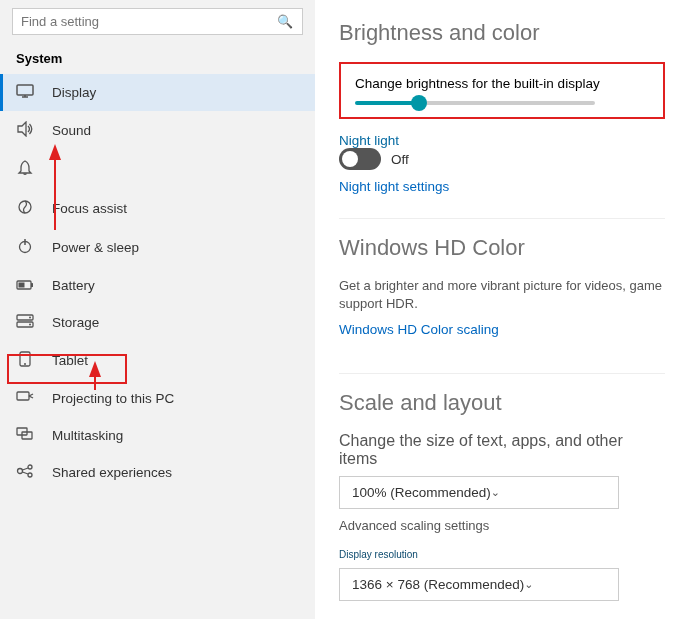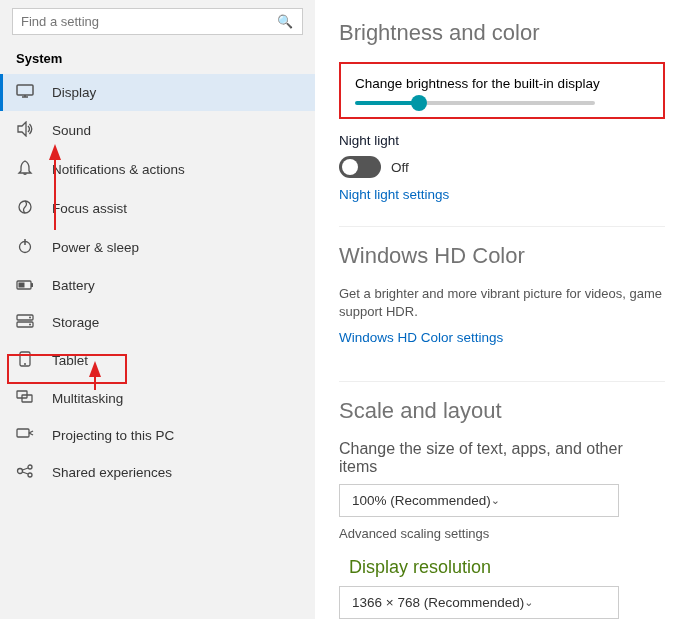--- a/index.html
+++ b/index.html
@@ -131,22 +131,21 @@
       background: #0097a7;
       cursor: pointer;
     }
 
     .night-light-section {
       margin-bottom: 6px;
     }
 
     .night-light-label {
       font-size: 13.5px;
-      color: #0f172a;
-      margin-bottom: 8px;
+      color: #0369a1;
     }
 
     .toggle-row {
       display: flex;
       align-items: center;
       gap: 10px;
       margin-bottom: 8px;
     }
 
     .toggle {
@@ -229,24 +228,23 @@
 
     .advanced-link {
       color: #555;
       font-size: 13px;
       cursor: pointer;
       margin-bottom: 16px;
       display: inline-block;
     }
 
     .resolution-label {
-      font-size: 18px;
-      color: #4d7c0f;
+      font-size: 10px;
+      color: #0c4a6e;
       margin-bottom: 8px;
-      margin-left: 10px;
     }
 
     
     .sidebar-wrapper {
       position: relative;
       width: 315px;
     }
 
     .arrow-overlay {
       position: absolute;
@@ -293,21 +291,20 @@
       <span>Sound</span>
     </div>
 
     <div class="nav-item">
       <span class="nav-icon">
         <svg width="16" height="16" viewBox="0 0 16 16" fill="none">
           <path d="M8 1 Q12 3 12 8 L12 11 L14 13 L2 13 L4 11 L4 8 Q4 3 8 1Z" stroke="#555" stroke-width="1.3" fill="none"></path>
           <path d="M6.5 13.5 Q8 15 9.5 13.5" stroke="#555" stroke-width="1.3" fill="none"></path>
         </svg>
       </span>
-      <span>Notifications &amp; actions</span>
     </div>
 
     <div class="nav-item">
       <span class="nav-icon">
         <svg width="16" height="16" viewBox="0 0 16 16" fill="none">
           <circle cx="8" cy="8" r="6" stroke="#555" stroke-width="1.3" fill="none"></circle>
           <path d="M8 2 Q11 5 8 8 Q5 11 8 14" stroke="#555" stroke-width="1.2" fill="none"></path>
         </svg>
       </span>
       <span>Focus assist</span>
@@ -352,36 +349,36 @@
           <rect x="1" y="1" width="10" height="14" rx="1.5" stroke="#555" stroke-width="1.3" fill="none"></rect>
           <circle cx="6" cy="13" r="1" fill="#555"></circle>
         </svg>
       </span>
       <span>Tablet</span>
     </div>
 
     <div class="nav-item">
       <span class="nav-icon">
         <svg width="18" height="14" viewBox="0 0 18 14" fill="none">
-          <rect x="1" y="1" width="10" height="7" rx="0.5" stroke="#555" stroke-width="1.3" fill="none"></rect>
-          <rect x="6" y="5" width="10" height="7" rx="0.5" stroke="#555" stroke-width="1.3" fill="none"></rect>
-        </svg>
-      </span>
-      <span>Multitasking</span>
-    </div>
-
-    <div class="nav-item">
-      <span class="nav-icon">
-        <svg width="18" height="14" viewBox="0 0 18 14" fill="none">
           <rect x="1" y="2" width="12" height="8" rx="1" stroke="#555" stroke-width="1.3" fill="none"></rect>
           <line x1="13" y1="6" x2="17" y2="4" stroke="#555" stroke-width="1.3"></line>
           <line x1="13" y1="6" x2="17" y2="8" stroke="#555" stroke-width="1.3"></line>
         </svg>
       </span>
       <span>Projecting to this PC</span>
+    </div>
+
+    <div class="nav-item">
+      <span class="nav-icon">
+        <svg width="18" height="14" viewBox="0 0 18 14" fill="none">
+          <rect x="1" y="1" width="10" height="7" rx="0.5" stroke="#555" stroke-width="1.3" fill="none"></rect>
+          <rect x="6" y="5" width="10" height="7" rx="0.5" stroke="#555" stroke-width="1.3" fill="none"></rect>
+        </svg>
+      </span>
+      <span>Multitasking</span>
     </div>
 
     <div class="nav-item">
       <span class="nav-icon">
         <svg width="18" height="14" viewBox="0 0 18 14" fill="none">
           <circle cx="4" cy="7" r="2.5" stroke="#555" stroke-width="1.3" fill="none"></circle>
           <circle cx="14" cy="3" r="2" stroke="#555" stroke-width="1.3" fill="none"></circle>
           <circle cx="14" cy="11" r="2" stroke="#555" stroke-width="1.3" fill="none"></circle>
           <line x1="6.5" y1="6" x2="12" y2="4" stroke="#555" stroke-width="1.1"></line>
           <line x1="6.5" y1="8" x2="12" y2="10" stroke="#555" stroke-width="1.1"></line>
@@ -430,21 +427,21 @@
       <span class="toggle-text">Off</span>
     </div>
     <span class="link-text">Night light settings</span>
   </div>
 
   <hr class="section-divider">
 
   <div class="hd-color-section">
     <div class="section-title">Windows HD Color</div>
     <div class="hd-desc">Get a brighter and more vibrant picture for videos, game support HDR.</div>
-    <span class="link-text">Windows HD Color settings</span>
+    <span class="link-text">Windows HD Color scaling</span>
   </div>
 
   <hr class="section-divider">
 
   <div class="scale-section">
     <div class="section-title">Scale and layout</div>
     <div class="scale-sublabel">Change the size of text, apps, and other items</div>
     <div class="dropdown">
       <span>100% (Recommended)</span>
       <span class="chevron">⌄</span>

